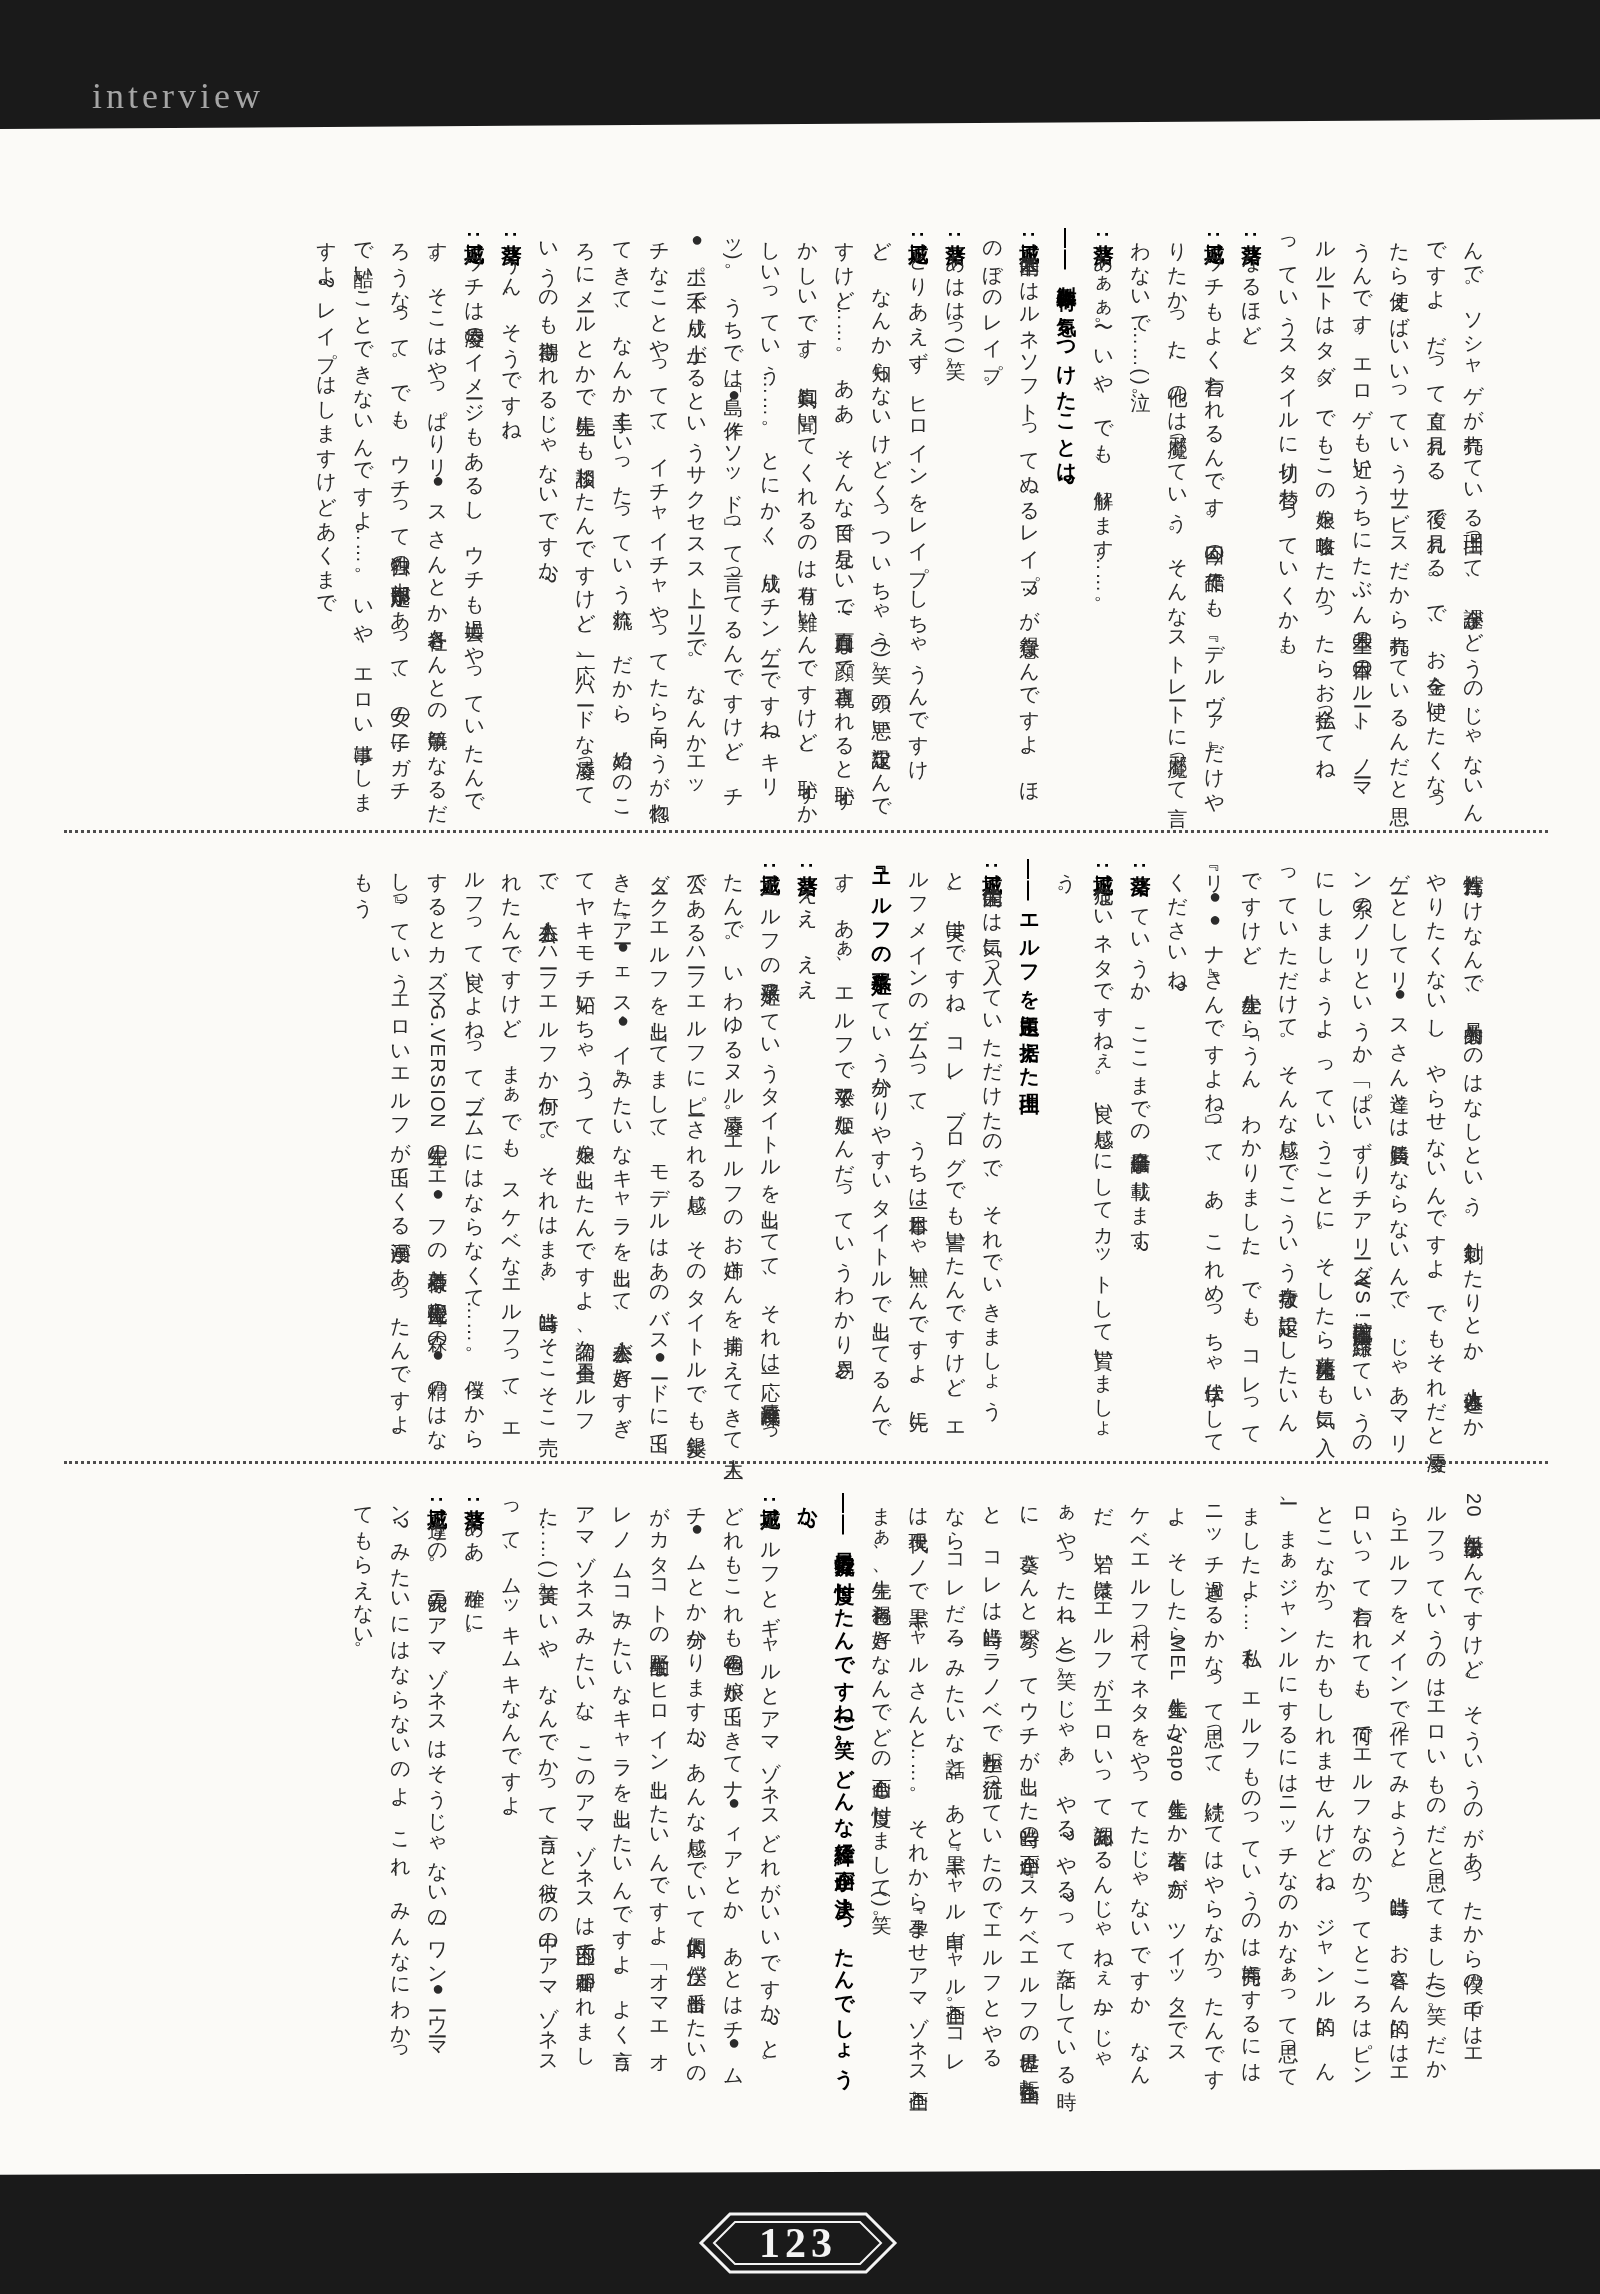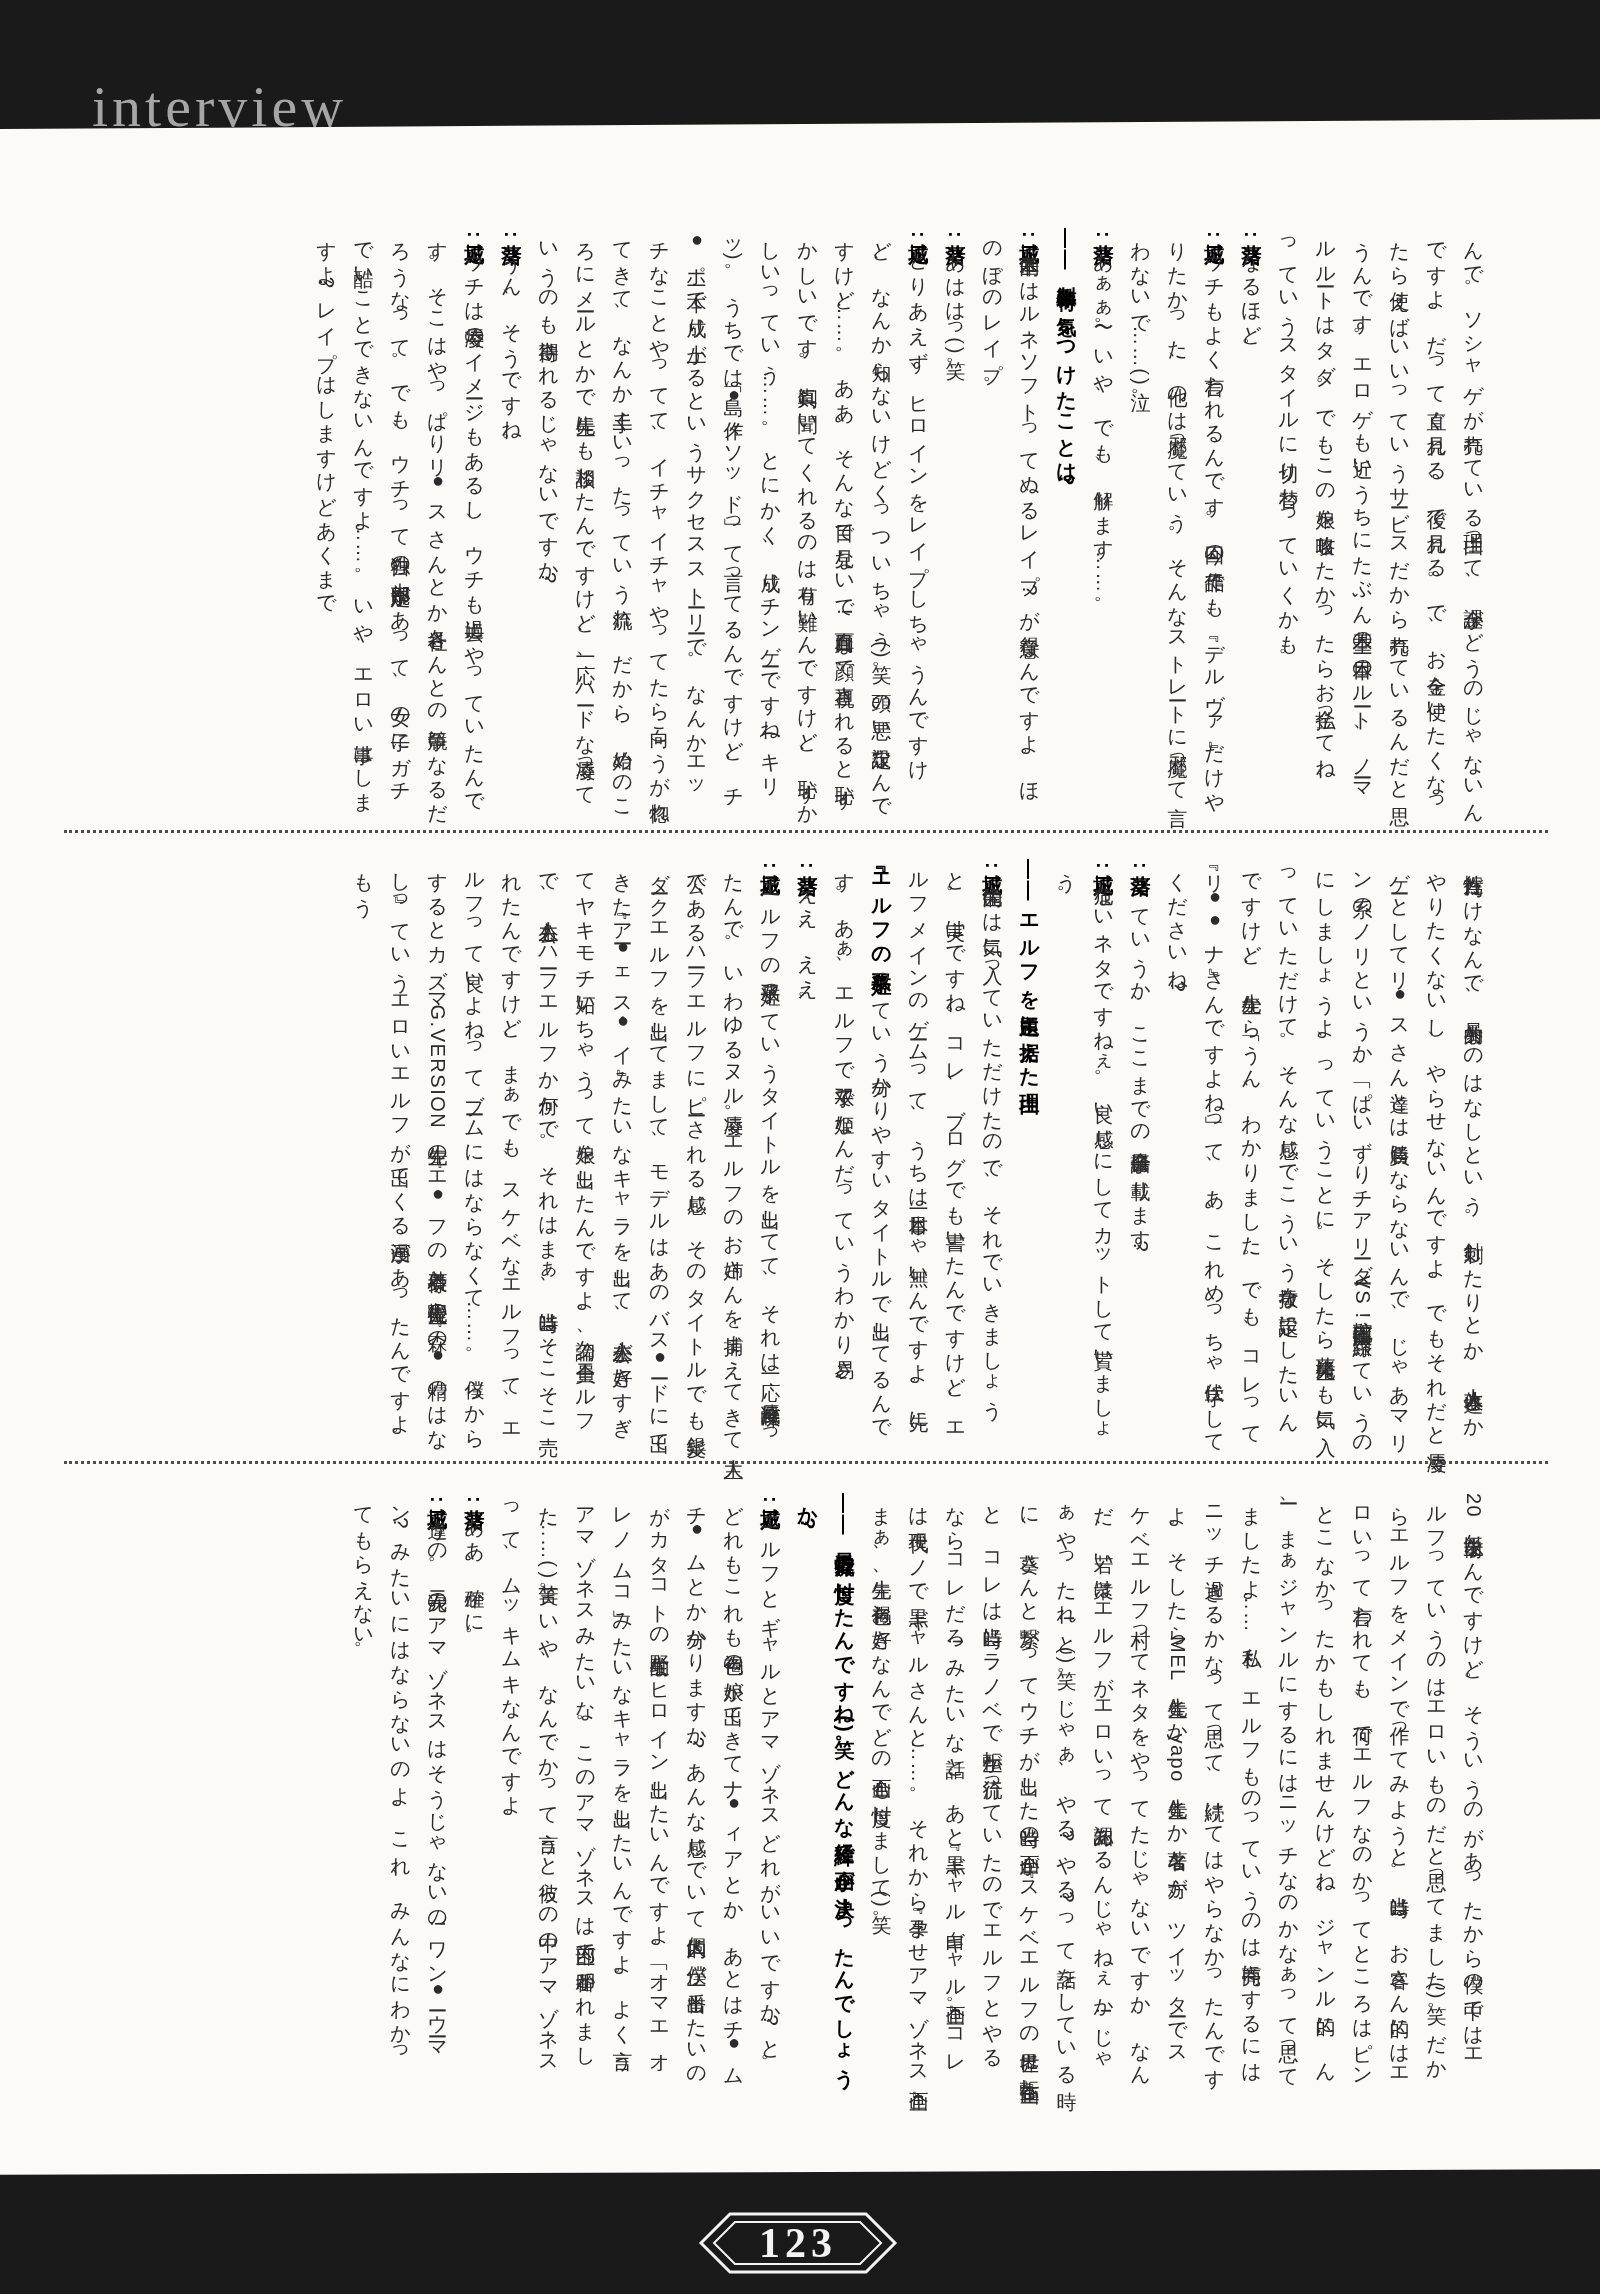--- a/index.html
+++ b/index.html
@@ -8,21 +8,21 @@
     background:#fbfaf7;
     font-family:"Liberation Sans","DejaVu Sans",sans-serif;
   }
   .header-band{
     position:absolute;top:-10px;left:-30px;width:1680px;height:134px;
     background:#1a1a1a;transform:rotate(-0.35deg);transform-origin:center;
   }
   .logo{
     position:absolute;left:92px;top:78px;z-index:5;
     font-family:"Liberation Serif","DejaVu Serif",serif;
-    font-size:58px;line-height:1;color:#a5a5a5;letter-spacing:4px;font-weight:400;
+    font-size:36px;line-height:1;color:#a5a5a5;letter-spacing:4px;font-weight:400;
   }
   .band{
     position:absolute;left:108px;width:1384px;height:588px;
     writing-mode:vertical-rl;
     font-size:20px;line-height:37px;letter-spacing:1.5px;
     color:#2b2b2b;
   }
   .band p{margin:0;}
   .spk{font-weight:bold;color:#000;}
   .btitle{font-weight:bold;color:#000;}

